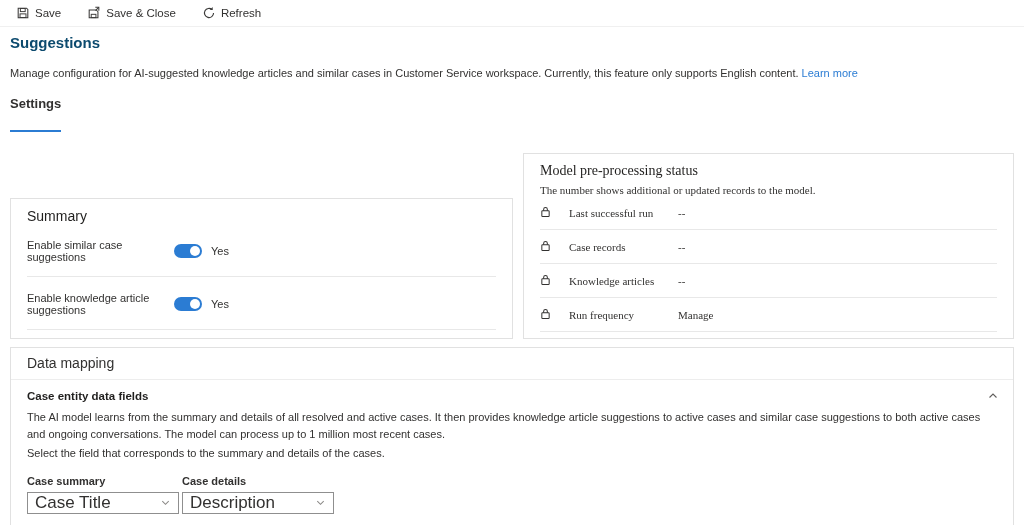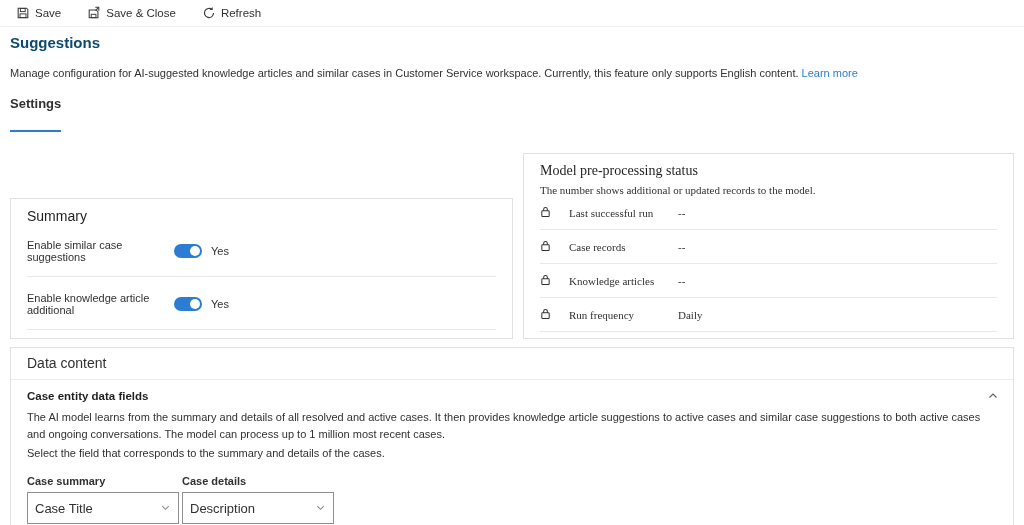--- a/index.html
+++ b/index.html
@@ -48,23 +48,23 @@
   .mapping-card { margin-top:8px; border:1px solid #e1e1e1; border-bottom:none; height:240px; overflow:hidden; }
   .mapping-header { padding:7px 16px 8px; font-size:14px; border-bottom:1px solid #ededed; }
   .subsection { position:relative; padding:10px 16px 13px; }
   .subsection.first { border-bottom:1px solid #e4e4e4; }
   .subsection-title { font-size:11.5px; font-weight:700; color:#201f1e; }
   .collapse-btn { position:absolute; right:14px; top:10px; cursor:pointer; background:none; border:none; }
   .subsection-desc { font-size:11px; margin-top:7px; line-height:1.55; max-width:992px; }
   .subsection-instr { font-size:11px; margin-top:2px; line-height:1.55; }
   .fields-row { display:flex; gap:3px; margin-top:13px; }
   .field-label { font-size:11px; font-weight:600; margin-bottom:5px; }
-  .select-box { width:152px; height:32px; border:1px solid #8f8f8f; background:#fff;
+  .select-box { width:152px; height:22px; border:1px solid #8f8f8f; background:#fff;
     display:flex; align-items:center; justify-content:space-between; padding:0 7px;
-    font-size:13px; cursor:pointer; }
+    font-size:17px; cursor:pointer; }
 </style>
 </head>
 <body>
 
 <div class="toolbar">
   <button class="tb-btn">
     <span>
       <svg width="14" height="14" viewBox="0 0 16 16">
           <path d="M2.5 2.5h9.5l1.5 1.5v9.5H2.5z" fill="none" stroke="#3b3a39" stroke-width="1.2"></path>
           <rect x="5" y="2.8" width="5.5" height="3.6" fill="none" stroke="#3b3a39" stroke-width="1.1"></rect>
@@ -112,21 +112,21 @@
 
       <div class="toggle-row">
         <div class="toggle-label">Enable similar case suggestions</div>
         <div class="toggle">
             <span class="knob"></span>
           </div>
         <div class="toggle-state">Yes</div>
       </div>
 
       <div class="toggle-row">
-        <div class="toggle-label">Enable knowledge article additional</div>
+        <div class="toggle-label">Enable knowledge article suggestions</div>
         <div class="toggle">
             <span class="knob"></span>
           </div>
         <div class="toggle-state">Yes</div>
       </div>
     </div>
 
     <div class="card model-card">
       <div class="card-title">Model pre-processing status</div>
       <div class="model-sub">The number shows additional or updated records to the model.</div>
@@ -173,28 +173,28 @@
       <div class="status-row">
         <div class="status-label">
           <span>
             <svg width="11" height="12" viewBox="0 0 12 13">
                 <rect x="2" y="5.2" width="8" height="6.3" rx="0.8" fill="none" stroke="#323130" stroke-width="1.1"></rect>
                 <path d="M4 5.2V3.6a2 2 0 0 1 4 0v1.6" fill="none" stroke="#323130" stroke-width="1.1"></path>
               </svg>
           </span>
           <span>Run frequency</span>
         </div>
-        <div class="status-value">Daily</div>
+        <div class="status-value">Manage</div>
       </div>
     </div>
   </div>
 
   
   <div class="card mapping-card">
-    <div class="mapping-header">Data content</div>
+    <div class="mapping-header">Data mapping</div>
 
     <div class="subsection first">
       <div class="subsection-title">Case entity data fields</div>
       <button class="collapse-btn">
         <svg width="12" height="12" viewBox="0 0 12 12">
             <path d="M2.5 7.5L6 4l3.5 3.5" fill="none" stroke="#605e5c" stroke-width="1.1"></path>
           </svg>
       </button>
       <div class="subsection-desc">The AI model learns from the summary and details of all resolved and active cases. It then provides knowledge article suggestions to active cases and similar case suggestions to both active cases and ongoing conversations. The model can process up to 1 million most recent cases.</div>
       <div class="subsection-instr">Select the field that corresponds to the summary and details of the cases.</div>

